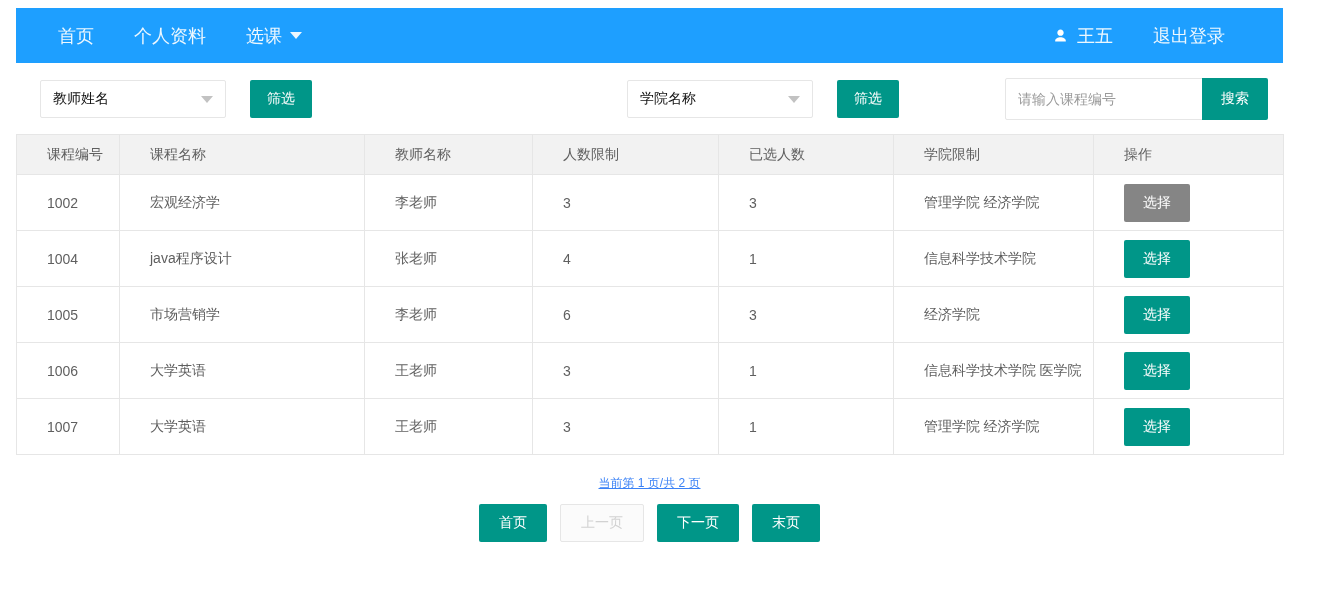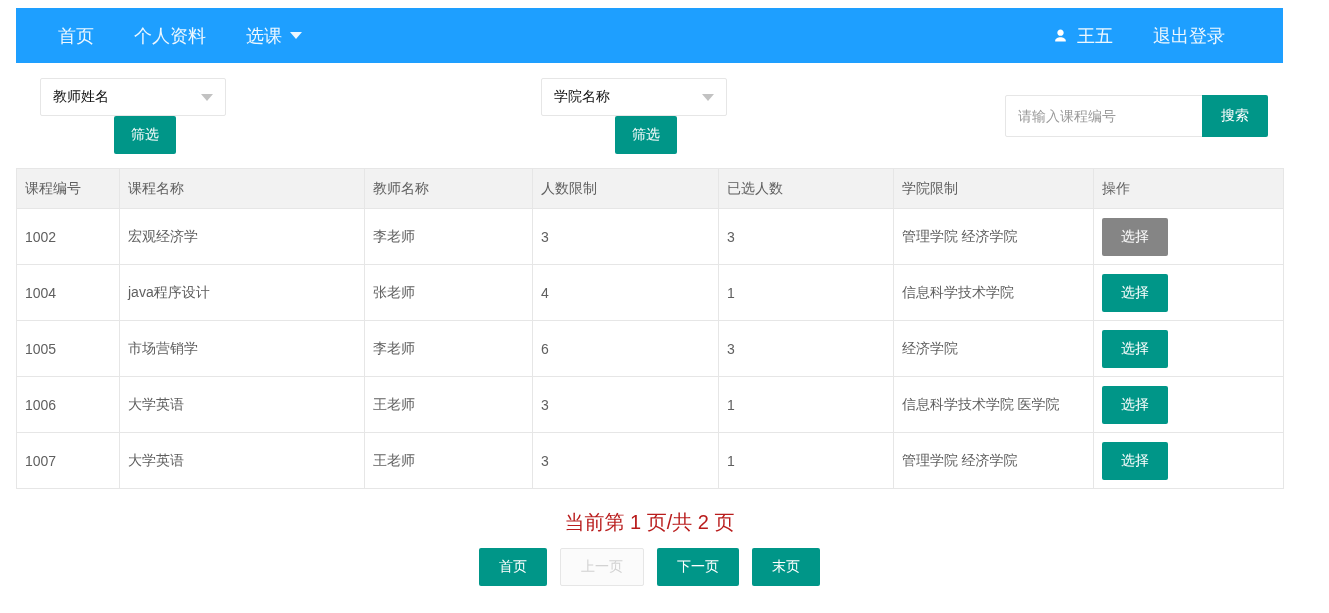--- a/index.html
+++ b/index.html
@@ -34,21 +34,21 @@
     border-top: 7px solid rgba(255,255,255,0.92);
     margin-left: 8px;
   }
   .user-icon-svg { width: 17px; height: 17px; margin-right: 8px; fill: #ffffff; }
 
   
   .filter-row {
     display: flex; align-items: center;
     margin: 15px 0 14px 24px;
   }
-  .filter-group { display: flex; align-items: center; flex-direction: column; }
+  .filter-group { display: flex; align-items: center; }
   .filter-group.college { margin-left: 315px; }
   .search-group { display: flex; align-items: center; margin-left: auto; margin-right: 15px; justify-content: center; }
   .select-box {
     width: 186px; height: 38px;
     border: 1px solid var(--border, #e6e6e6); border-radius: 2px;
     background: #fff;
     display: flex; align-items: center; justify-content: space-between;
     padding: 0 12px;
     font-size: 14px; color: #111;
     cursor: pointer;
@@ -78,21 +78,21 @@
 
   
   table.course-table {
     width: 1268px;
     border-collapse: collapse;
     table-layout: fixed;
   }
   .course-table th, .course-table td {
     border: 1px solid var(--border, #e6e6e6);
     text-align: left;
-    padding: 0 8px;
+    padding: 0 30px;
     font-size: 14px;
     overflow: hidden; white-space: nowrap;
   }
   .course-table th {
     background: var(--header-bg, #f2f2f2);
     color: #5f5f5f;
     height: 40px;
     font-weight: normal;
   }
   .course-table td { color: #5f5f5f; height: 56px; }
@@ -100,21 +100,21 @@
   .course-table th:nth-child(2), .course-table td:nth-child(2) { width: 245px; }
   .course-table th:nth-child(3), .course-table td:nth-child(3) { width: 168px; }
   .course-table th:nth-child(4), .course-table td:nth-child(4) { width: 186px; }
   .course-table th:nth-child(5), .course-table td:nth-child(5) { width: 175px; }
   .course-table th:nth-child(6), .course-table td:nth-child(6) { width: 200px; font-family: Liberation Serif, serif; }
   .action-btn { width: 66px; height: 38px; }
   .btn-gray { background: var(--gray, #858585); }
 
   
   .pagination { margin-top: 10px; text-align: center; }
-  .page-status { font-size: 20px; color: #b91c1c; padding: 10px 0 12px 0; }
+  .page-status { font-size: 12px; color: #3b82f6; padding: 10px 0 12px 0; text-decoration: underline; }
   .page-buttons { display: flex; justify-content: center; gap: 13px; }
   .pg-btn { height: 38px; padding: 0 20px; }
   .pg-btn.disabled {
     background: #fbfbfb;
     border: 1px solid var(--border, #e6e6e6);
     color: #d2d2d2;
     cursor: default;
   }
 </style>
 </head>

